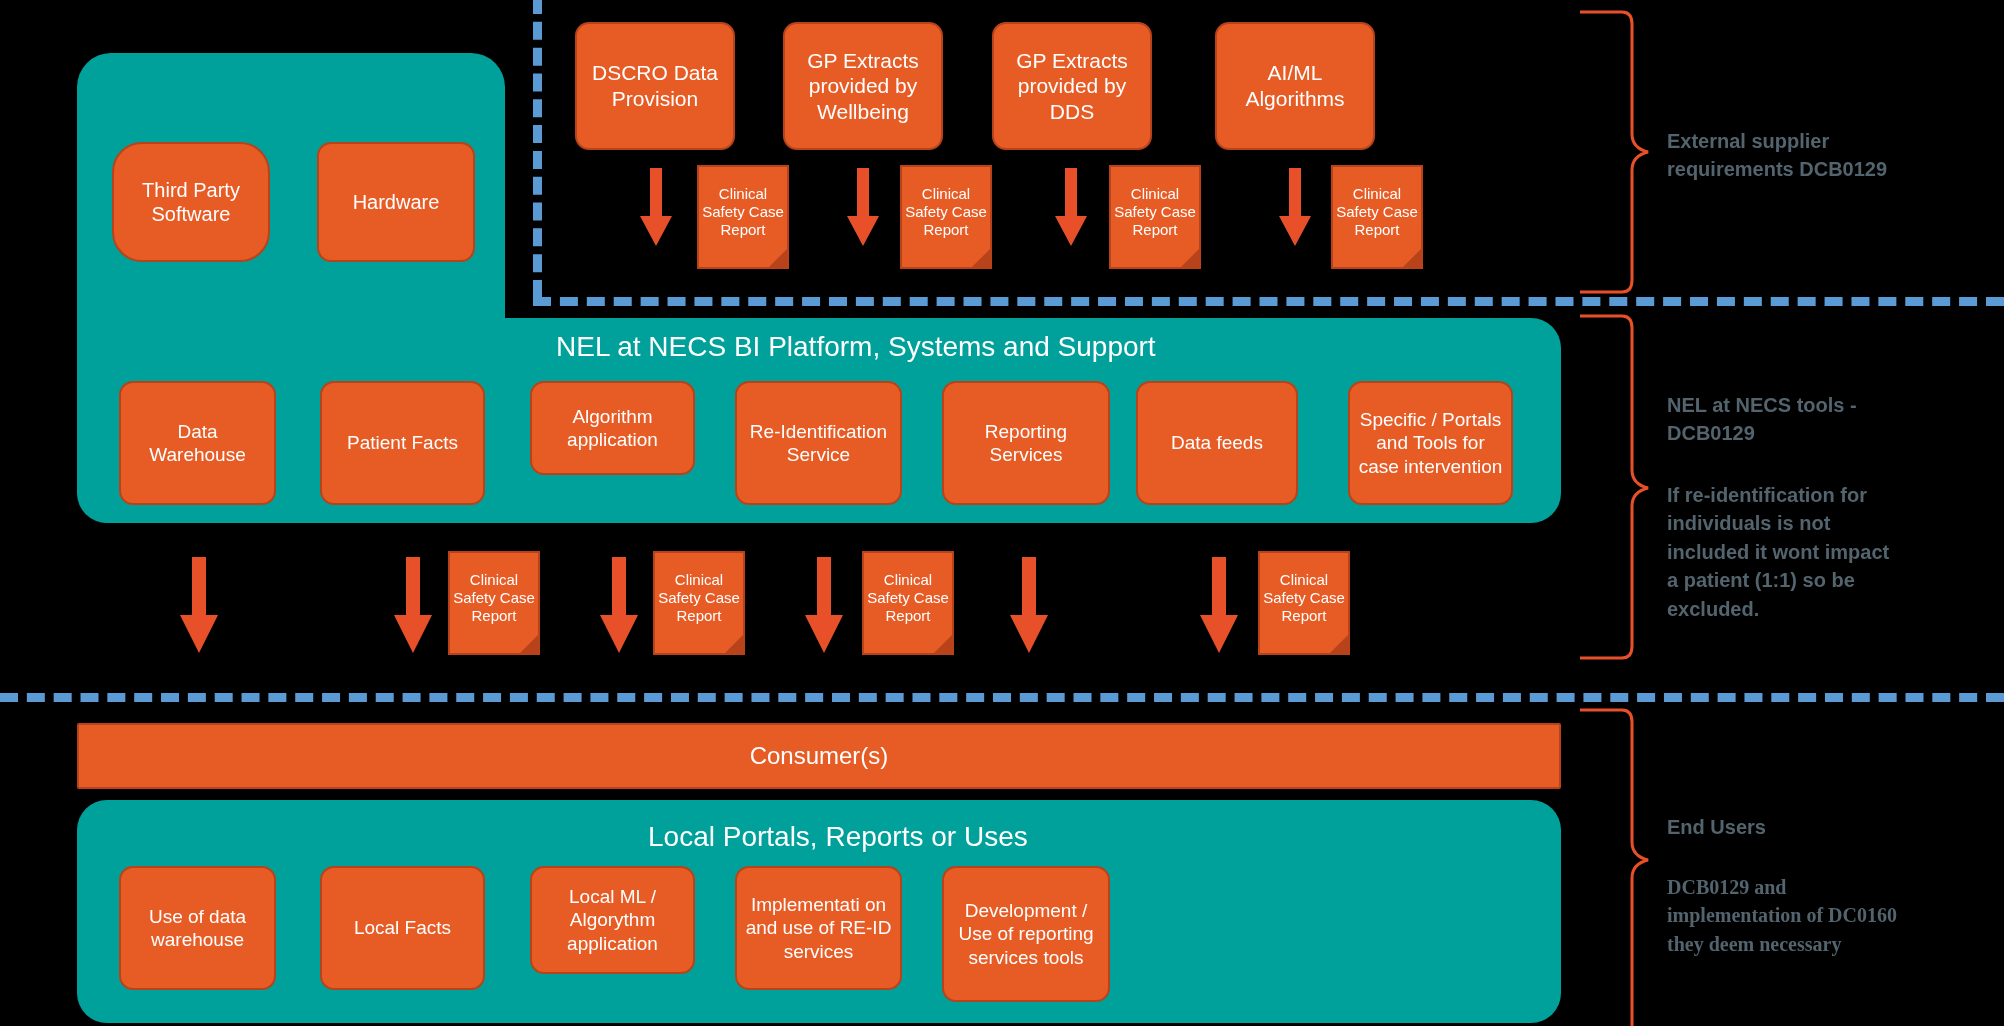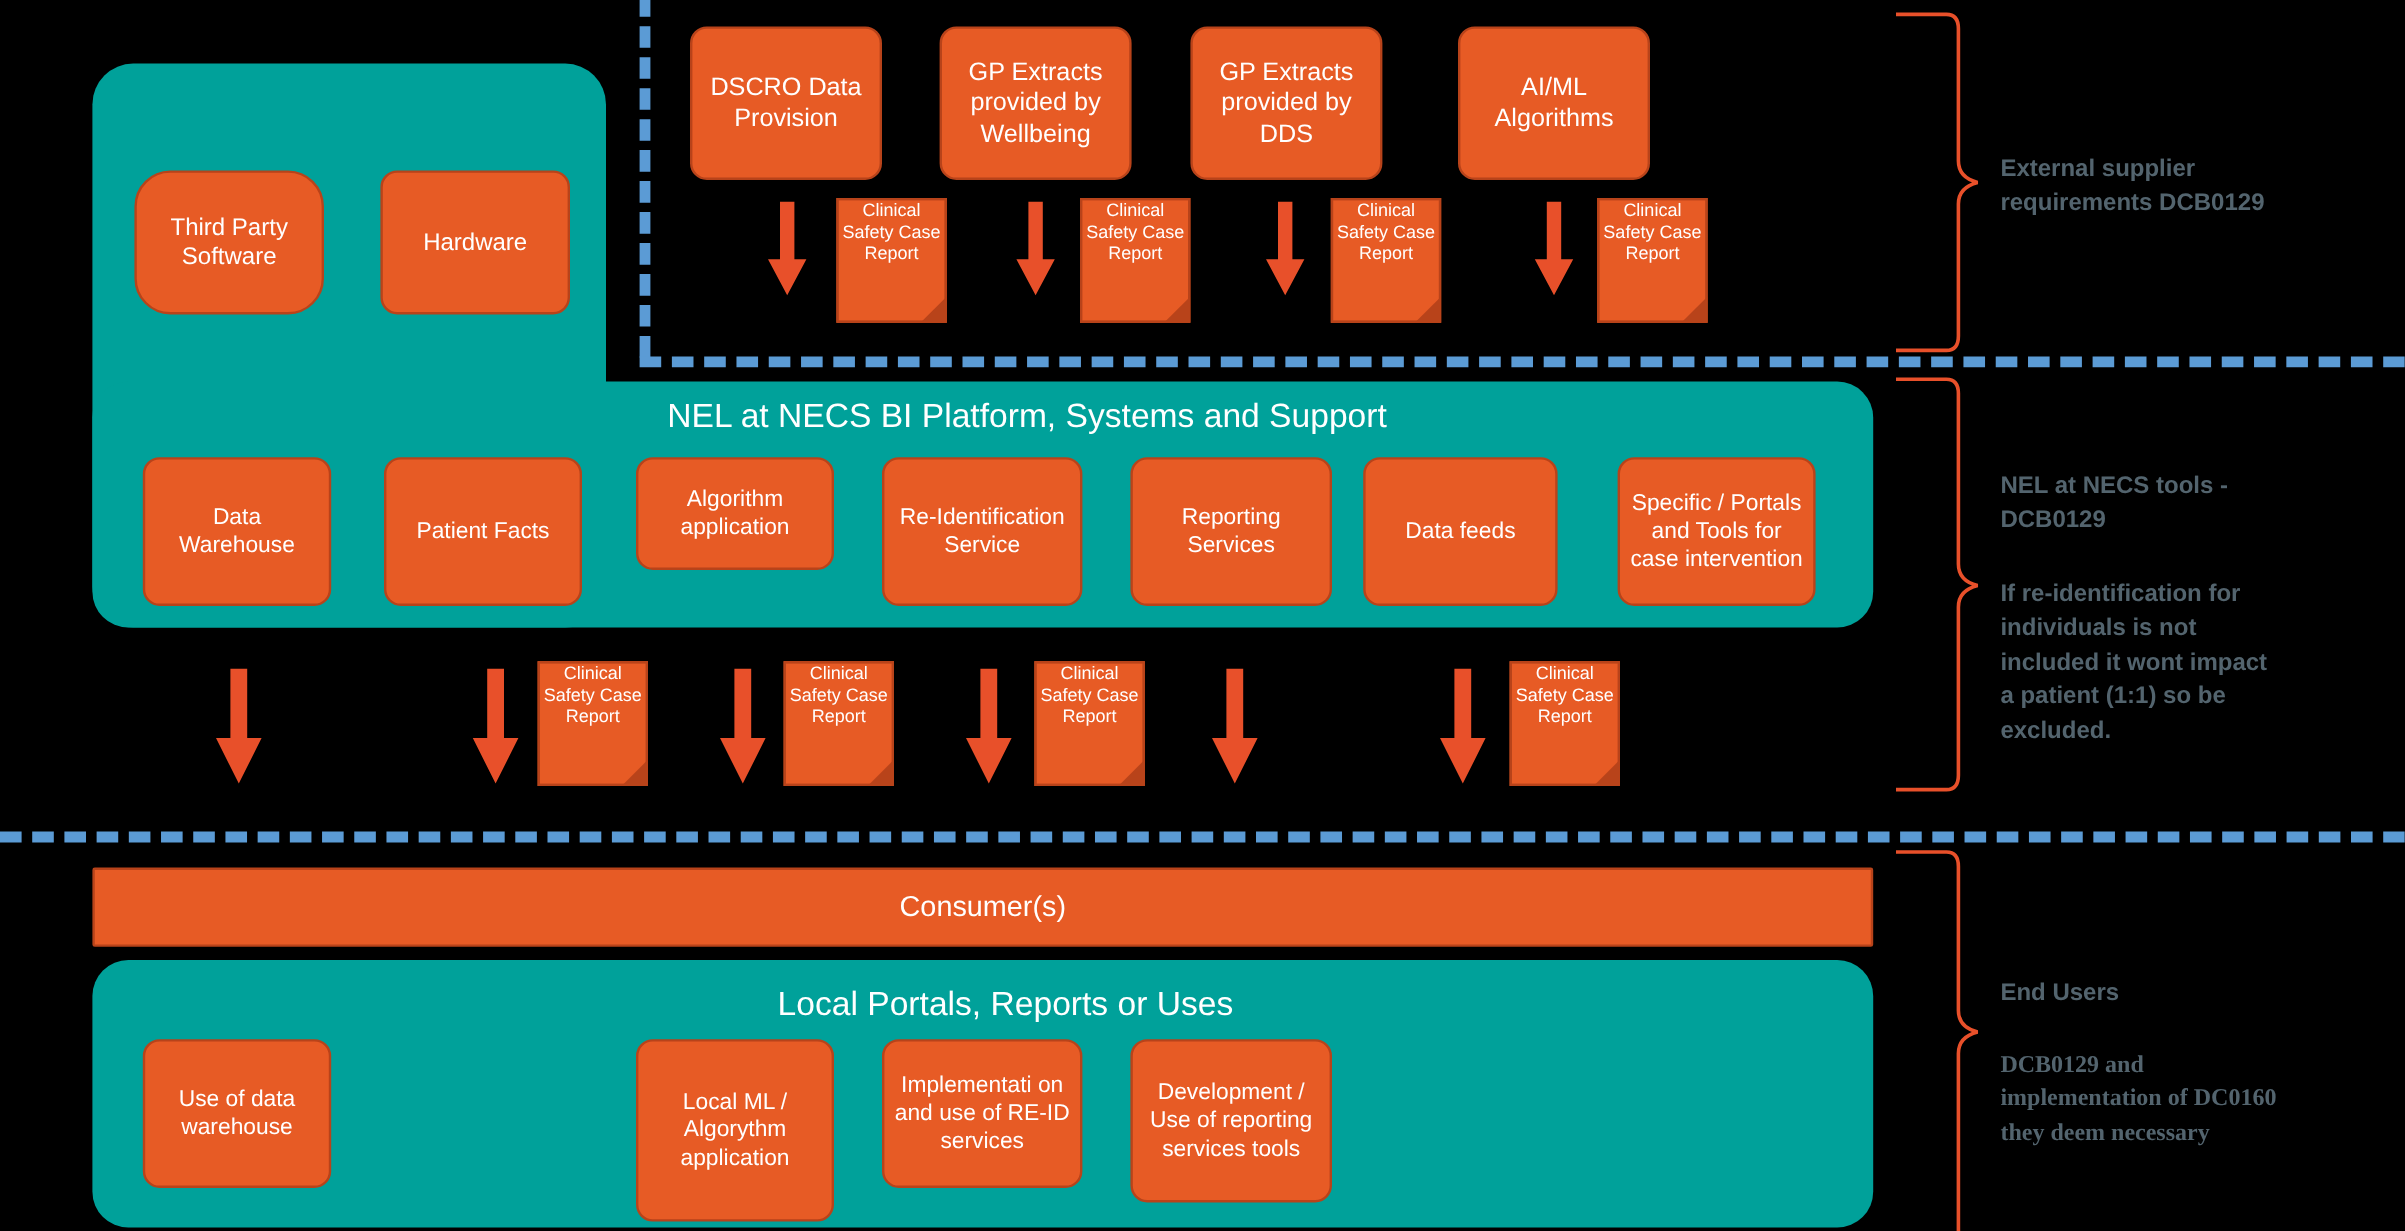--- a/index.html
+++ b/index.html
@@ -38,21 +38,21 @@
     padding:2px 6px;
     font-weight:400;
   }
 
   
   .note{
     background:#E75B25;
     border:2px solid #B8431A;
     color:#fff;
     display:flex;
-    align-items:flex-start;
+    align-items:center;
     justify-content:center;
     text-align:center;
     line-height:1.2;
     font-size:15px;
     padding:0 2px 10px 2px;
   }
   .note-fold{
     position:absolute;
     right:-2px;bottom:-2px;
     width:22px;height:22px;
@@ -234,21 +234,24 @@
     <span>Consumer(s)</span>
   </div>
 
   <div class="abs teal-panel" style="left:77px;top:800px;width:1484px;height:223px;border-radius:30px;"></div>
 
   <div class="panel-title" style="left:648px;top:822px;font-size:28px;">Local Portals, Reports or Uses</div>
 
   <div class="abs obox" style="left:119px;top:866px;width:157px;height:124px;font-size:19px;">
     <span>Use of data warehouse</span>
   </div>
-  <div class="abs obox" style="left:530px;top:866px;width:165px;height:152px;font-size:19px;">
+  <div class="abs obox" style="left:320px;top:866px;width:165px;height:124px;font-size:19px;">
+    <span>Local Facts</span>
+  </div>
+  <div class="abs obox" style="left:530px;top:866px;width:165px;height:108px;font-size:19px;">
     <span>Local ML / Algorythm application</span>
   </div>
   <div class="abs obox" style="left:735px;top:866px;width:167px;height:124px;font-size:19px;">
     <span>Implementati on and use of RE-ID services</span>
   </div>
   <div class="abs obox" style="left:942px;top:866px;width:168px;height:136px;font-size:19px;">
     <span>Development / Use of reporting services tools</span>
   </div>
 
   <div class="abs brace" style="left:1578px;top:8px;">

